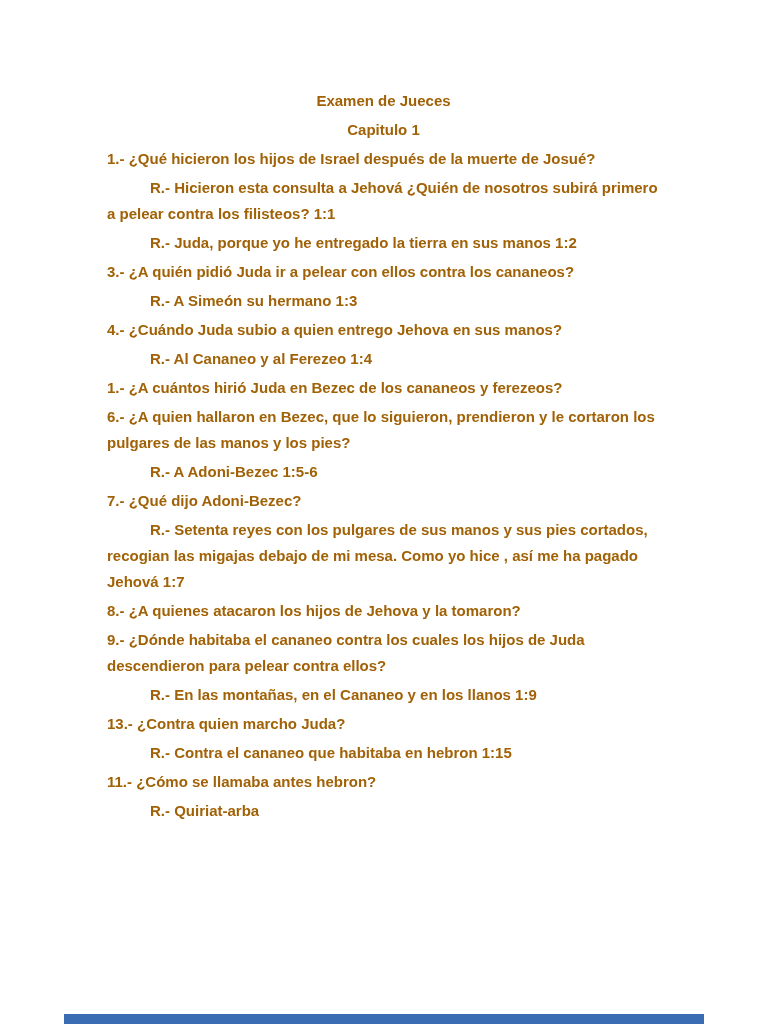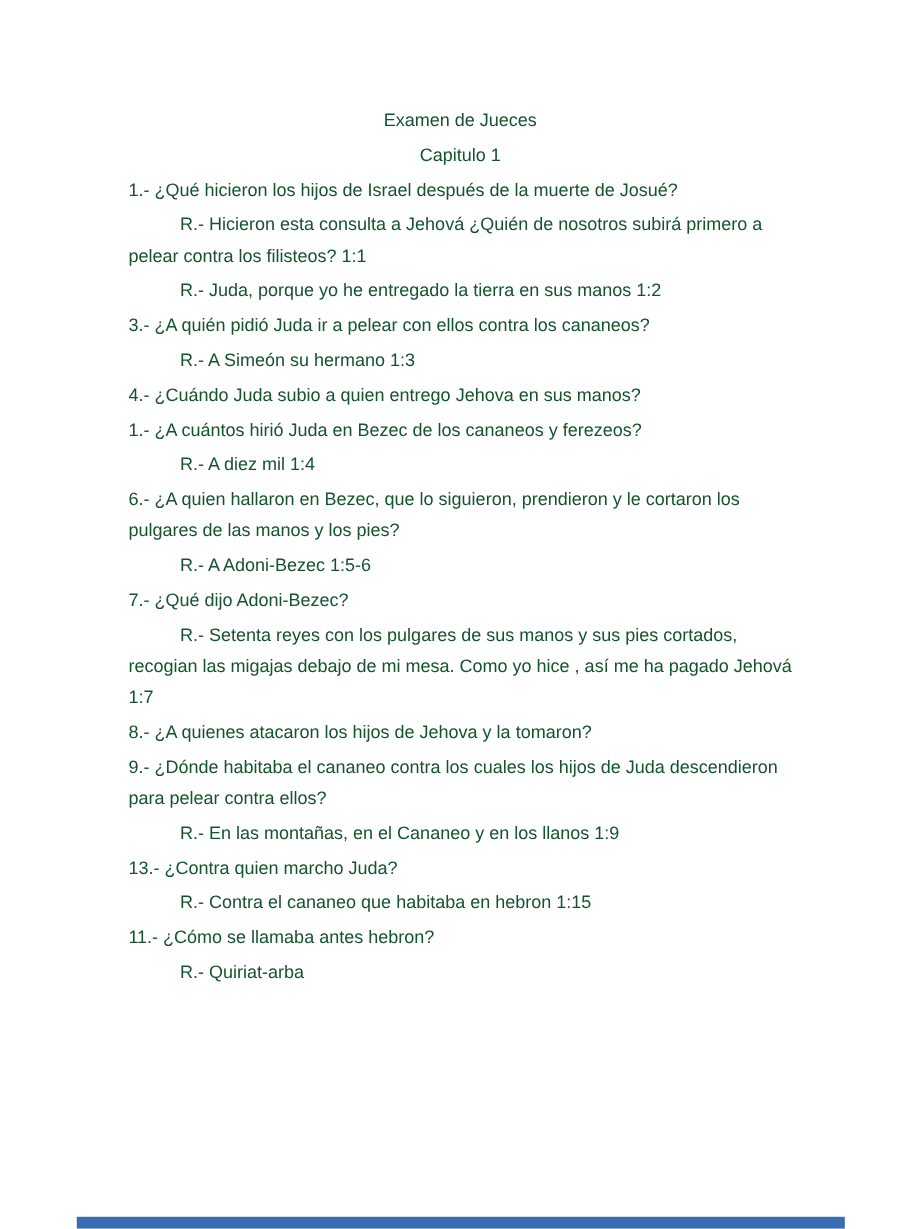--- a/index.html
+++ b/index.html
@@ -11,23 +11,23 @@
     height: 1024px;
     background: #ffffff;
     position: relative;
     overflow: hidden;
     font-family: "Liberation Sans", sans-serif;
   }
   .page {
     box-sizing: border-box;
     width: 768px;
     padding: 88px 108px 0 107px;
-    color: #14532d;
+    color: #a16207;
     font-size: 15px;
-    font-weight: normal;
+    font-weight: bold;
     line-height: 26px;
   }
   .page p {
     margin: 0 0 3px 0;
   }
   .doc-title,
   .doc-subtitle {
     text-align: center;
   }
   p.answer {
@@ -51,23 +51,23 @@
 
   <p class="question">1.- ¿Qué hicieron los hijos de Israel después de la muerte de Josué?</p>
   <p class="answer">R.- Hicieron esta consulta a Jehová ¿Quién de nosotros subirá primero a pelear contra los filisteos? 1:1</p>
 
   <p class="answer">R.- Juda, porque yo he entregado la tierra en sus manos 1:2</p>
 
   <p class="question">3.- ¿A quién pidió Juda ir a pelear con ellos contra los cananeos?</p>
   <p class="answer">R.- A Simeón su hermano 1:3</p>
 
   <p class="question">4.- ¿Cuándo Juda subio a quien entrego Jehova en sus manos?</p>
+  <p class="answer">R.- Al Cananeo y al Ferezeo 1:4</p>
 
   <p class="question">1.- ¿A cuántos hirió Juda en Bezec de los cananeos y ferezeos?</p>
-  <p class="answer">R.- A diez mil 1:4</p>
 
   <p class="question">6.- ¿A quien hallaron en Bezec, que lo siguieron, prendieron  y le cortaron los pulgares de las manos y los pies?</p>
   <p class="answer">R.- A Adoni-Bezec 1:5-6</p>
 
   <p class="question">7.- ¿Qué dijo Adoni-Bezec?</p>
   <p class="answer">R.- Setenta reyes con los pulgares de sus manos y sus pies cortados, recogian las migajas debajo de mi mesa. Como yo hice , así me ha pagado Jehová 1:7</p>
 
   <p class="question">8.- ¿A quienes atacaron los hijos de Jehova y la tomaron?</p>
 
   <p class="question">9.- ¿Dónde habitaba el cananeo contra los cuales los hijos de Juda descendieron para pelear contra ellos?</p>

